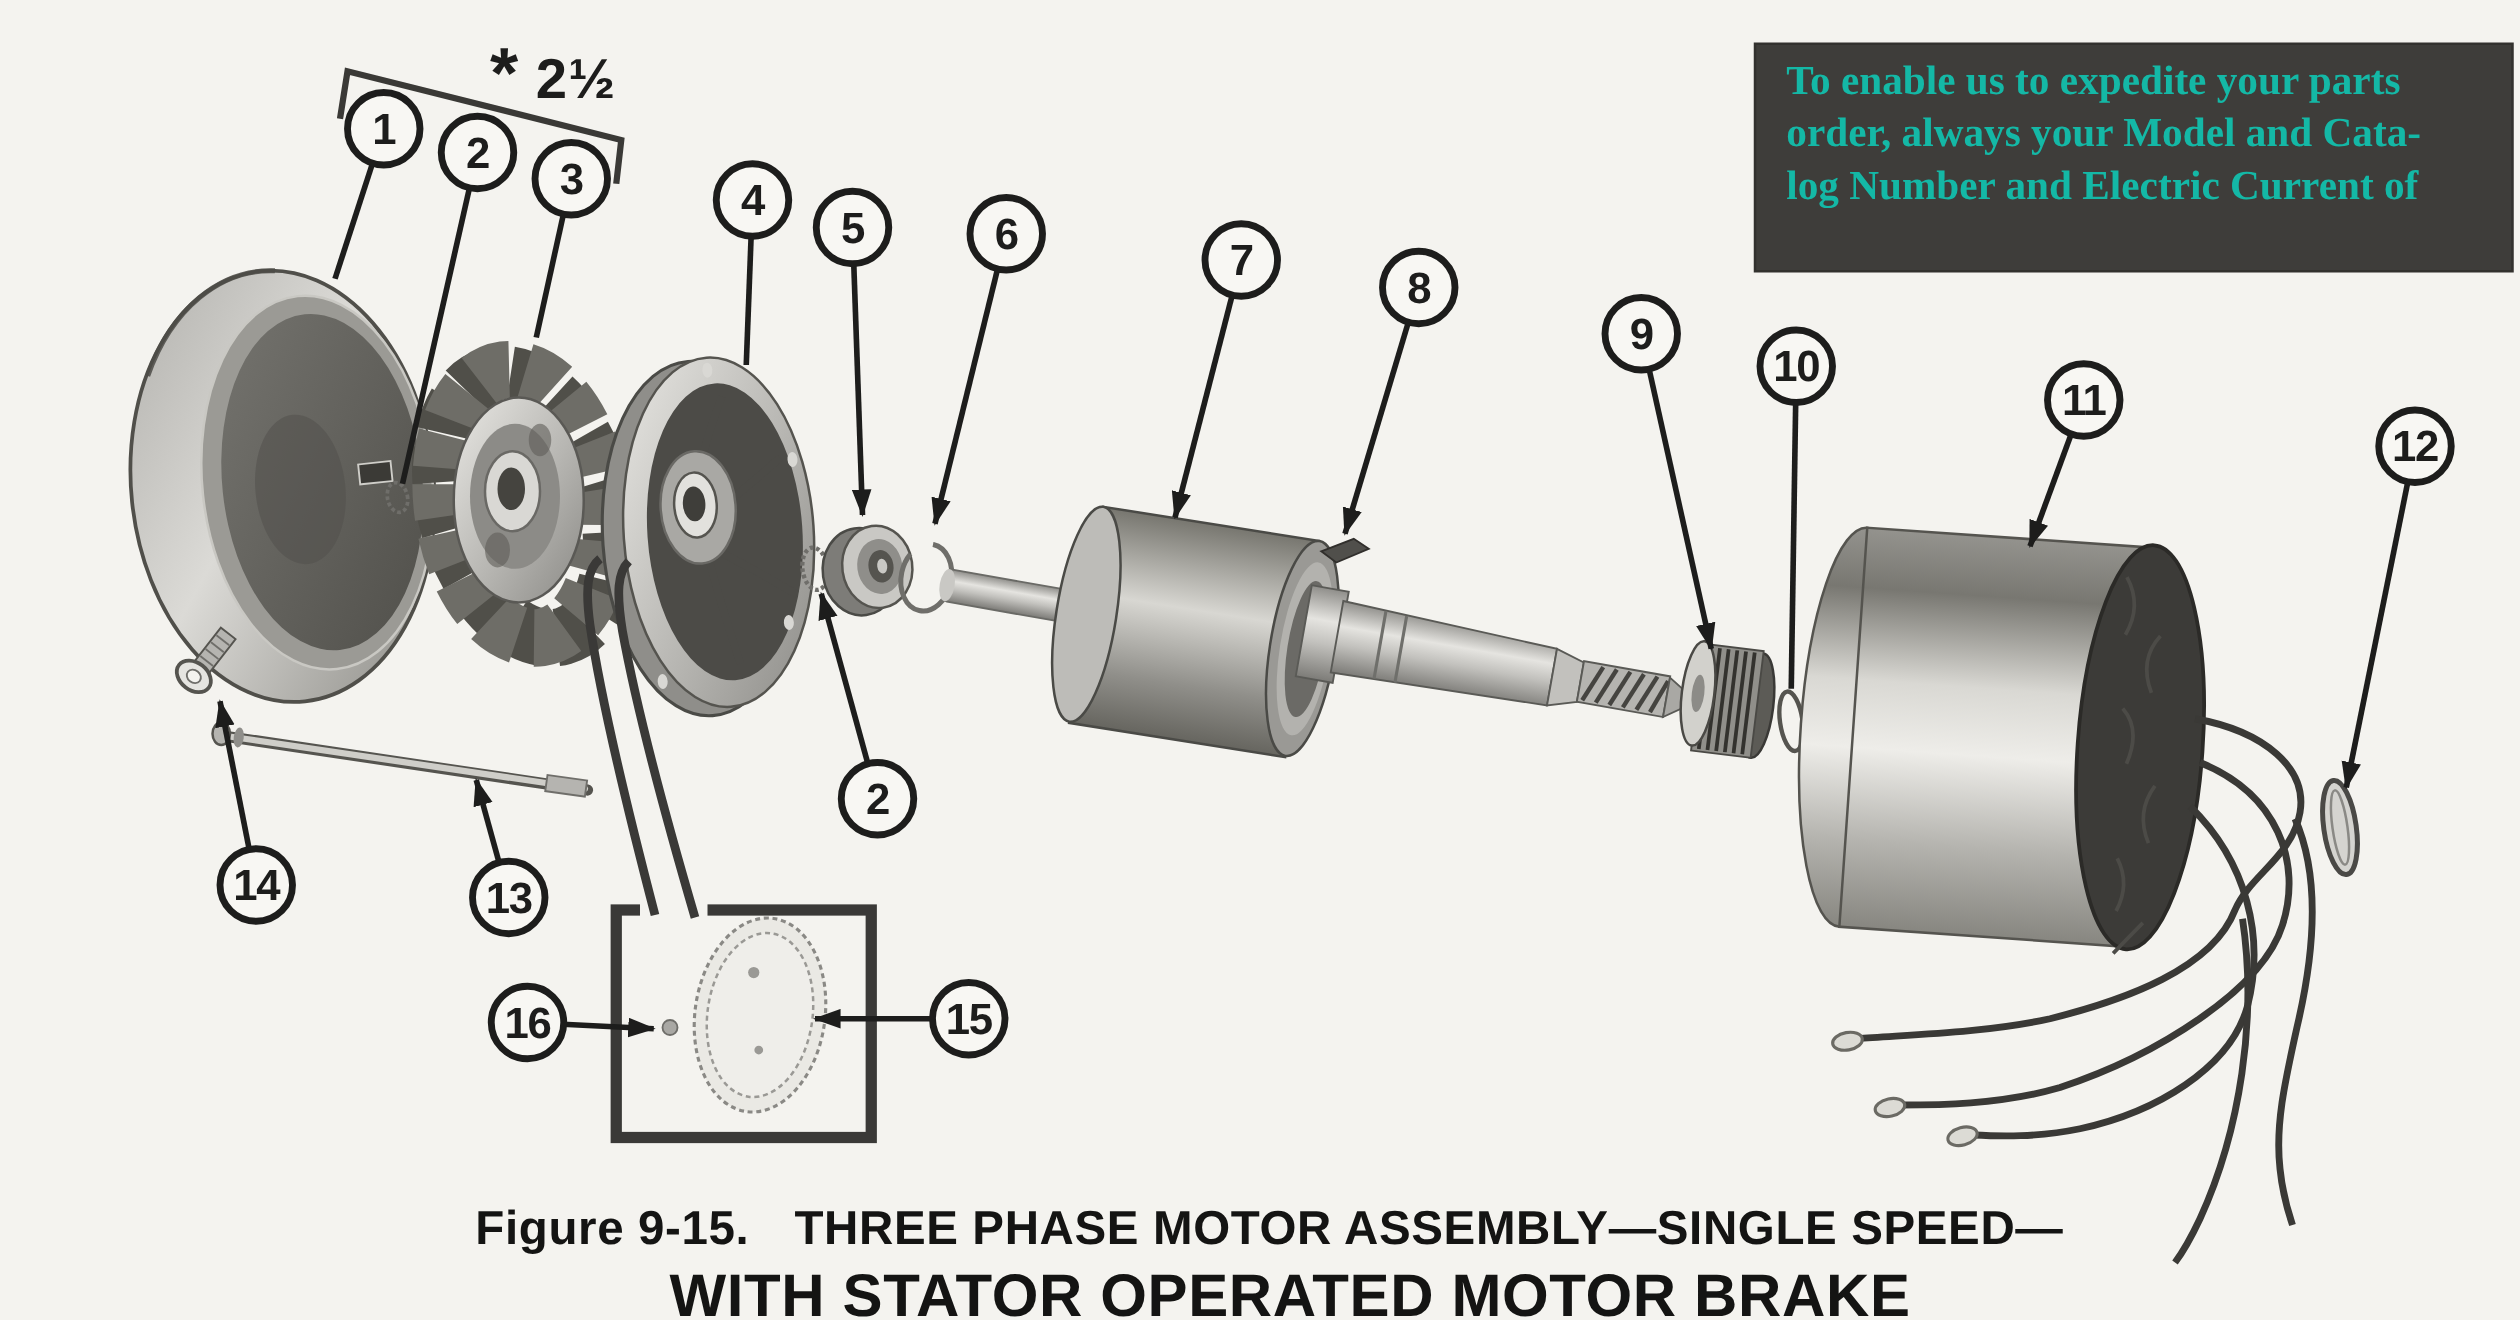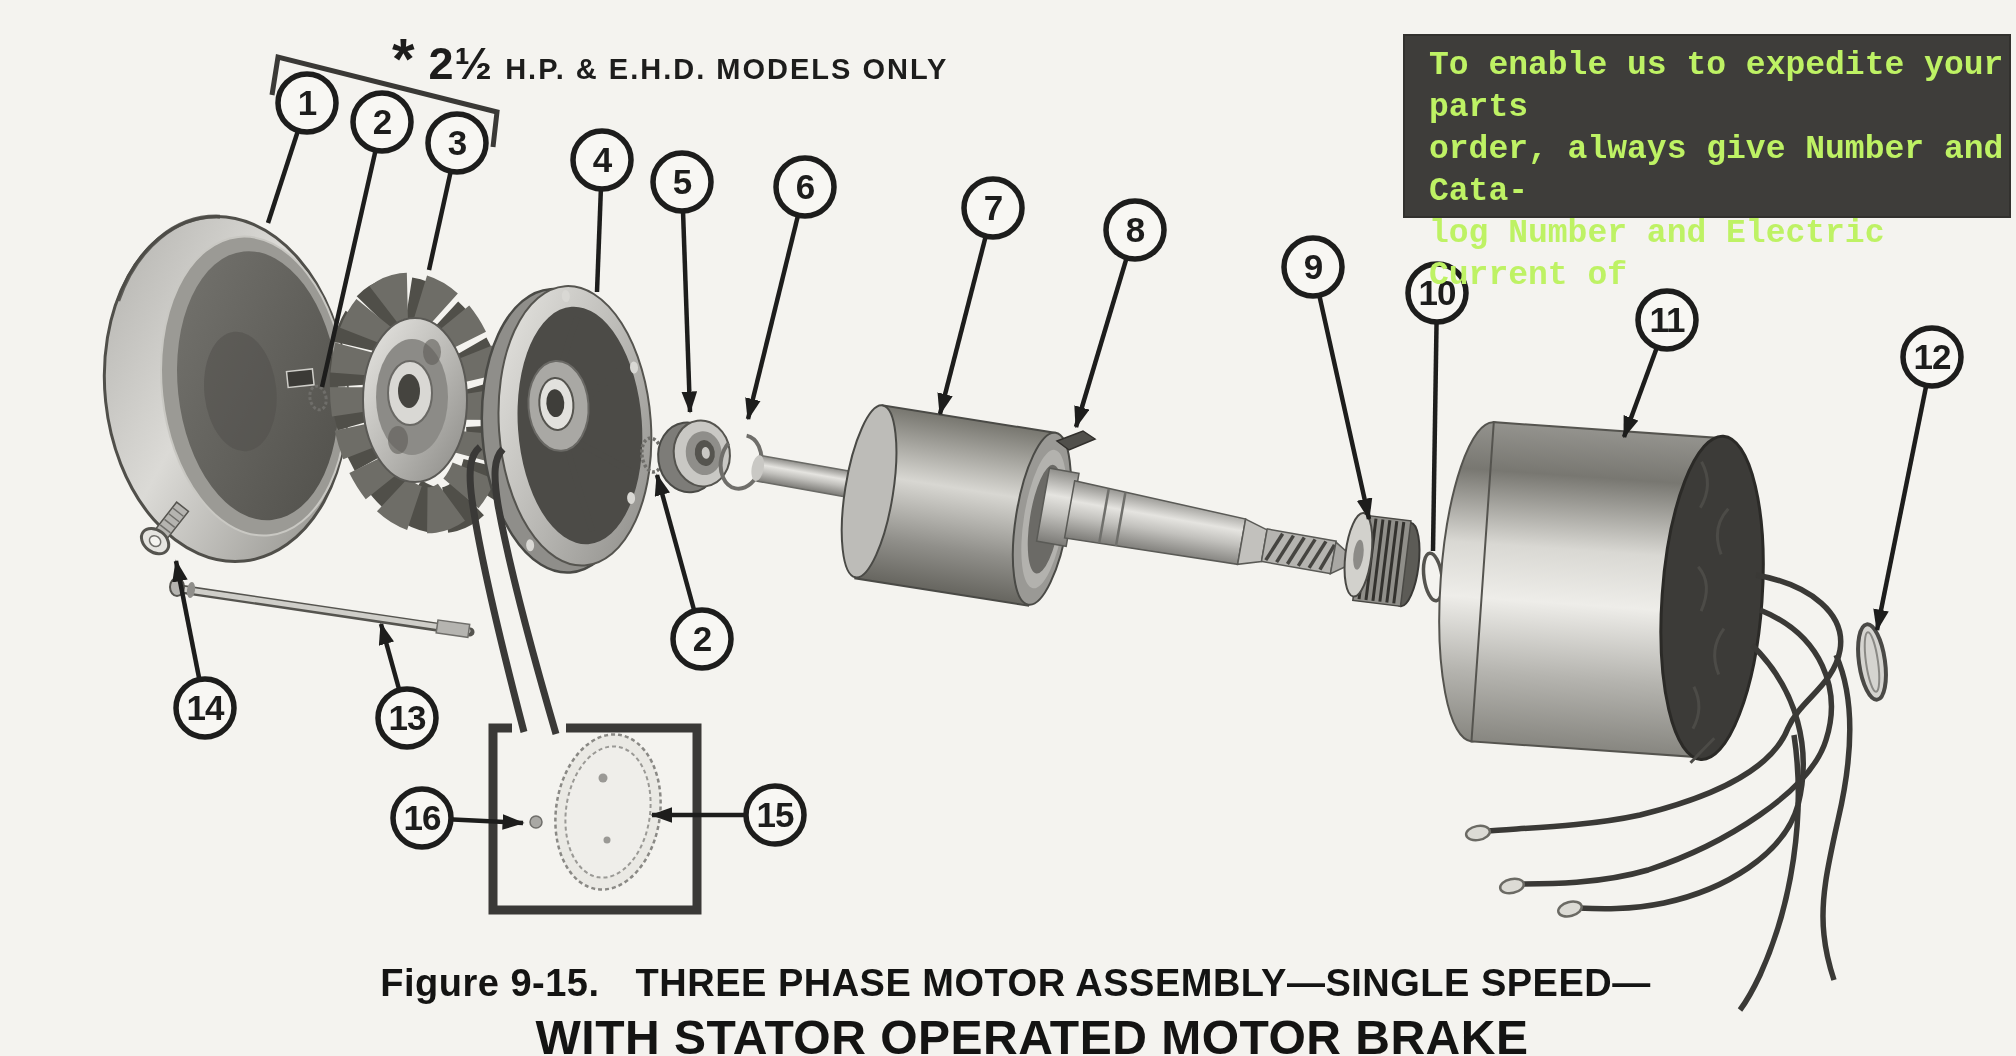--- a/index.html
+++ b/index.html
@@ -8,21 +8,21 @@
   .page svg.diagram{position:absolute;left:0;top:0;width:2016px;height:1056px;}
 
   
   .models-note{position:absolute;left:392px;top:30px;display:flex;align-items:baseline;white-space:nowrap;}
   .models-note .ast{font-size:58px;font-weight:bold;line-height:1;}
   .models-note .hp{font-size:45px;font-weight:bold;margin-left:14px;letter-spacing:1px;}
   .models-note .note-text{font-size:29px;font-weight:bold;letter-spacing:2px;margin-left:12px;}
 
   
   .info-box{position:absolute;left:1405px;top:36px;width:604px;height:180px;background:#3e3d3a;
-            color:#bef264;font-family:Liberation Mono, monospace;font-weight:bold;
+            color:#14b8a6;font-family:Liberation Serif, serif;font-weight:bold;
             font-size:33px;line-height:1.27;padding:9px 0 0 24px;box-sizing:border-box;
             box-shadow:0 0 0 2px #32312e;}
   .info-box .info-line{display:block;}
 
   
   .caption{position:absolute;left:0;right:0;top:962px;text-align:center;font-weight:bold;color:#141413;margin-left:15px;}
   .cap-line1{font-size:38px;letter-spacing:.5px;}
   .cap-label{margin-right:36px;}
   .cap-line2{font-size:48px;margin-top:5px;letter-spacing:.5px;padding-left:33px;}
 
@@ -334,26 +334,25 @@
           <line x1="422" y1="818" x2="523" y2="823" class="leader" marker-end="url(#arrowhead)"></line>
           <circle cx="422" cy="818" r="29" class="callout-circle"></circle>
           <text x="422" y="830" class="callout-num">16</text>
         </g>
       </g>
   </svg>
 
   <div class="models-note">
     <span class="ast">*</span>
     <span class="hp">2½</span>
-    <span class="note-text">H.P. &amp; E.H.D. MODELS ONLY</span>
   </div>
 
   <div class="info-box">
     <span class="info-line">To enable us to expedite your parts</span>
-    <span class="info-line">order, always give Number and Cata-</span>
+    <span class="info-line">order, always your Model and Cata-</span>
     <span class="info-line">log Number and Electric Current of</span>
   </div>
 
   <div class="caption">
     <div class="cap-line1">
       <span class="cap-label">Figure 9-15.</span><span>THREE PHASE MOTOR ASSEMBLY—SINGLE SPEED—</span>
     </div>
     <div class="cap-line2">WITH STATOR OPERATED MOTOR BRAKE</div>
   </div>
 

